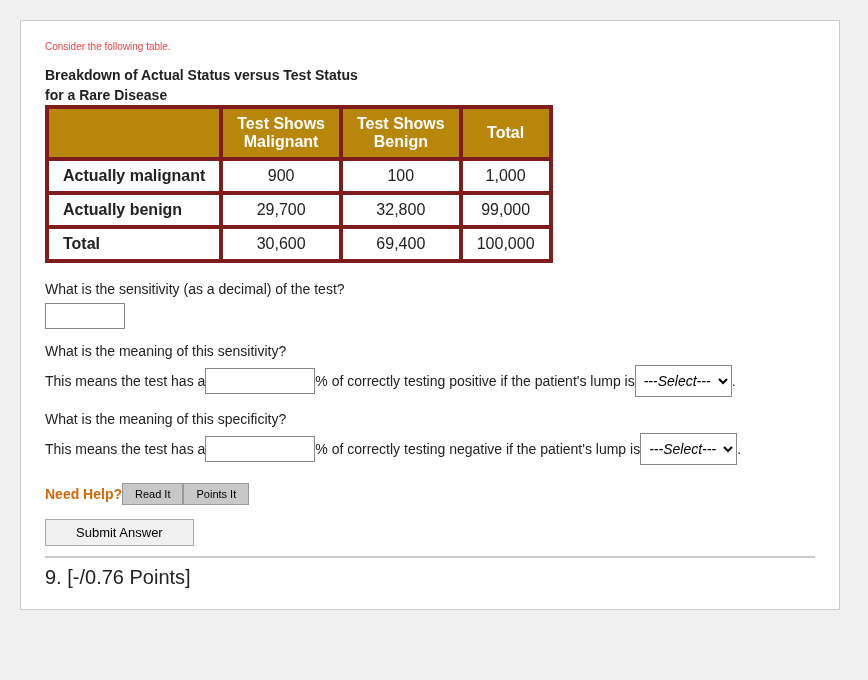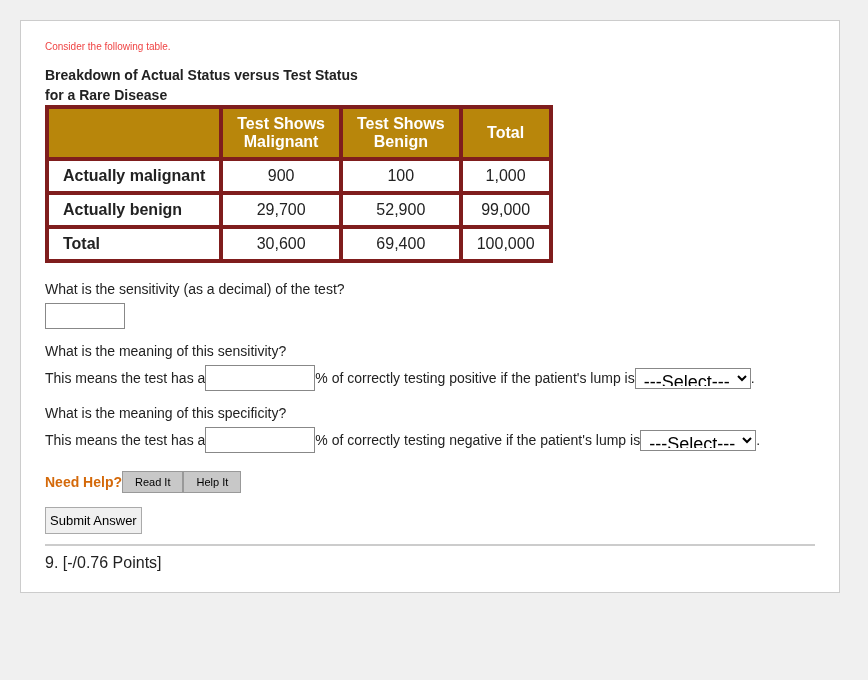--- a/index.html
+++ b/index.html
@@ -73,26 +73,27 @@
       border: 1px solid #888;
       padding: 2px 6px;
       font-size: 14px;
       display: inline-block;
     }
     .inline-text {
       font-size: 14px;
       color: #222;
     }
     .select-dropdown {
-      font-size: 18px;
-      height: 21px;
+      font-size: 14px;
+      height: 32px;
       border: 1px solid #888;
       background: #fff;
       padding: 2px 4px;
       display: inline-block;
+      font-style: italic;
     }
     .meaning-line {
       display: flex;
       align-items: center;
       flex-wrap: wrap;
       gap: 0;
       margin-bottom: 4px;
     }
     .need-help-row {
       display: flex;
@@ -110,36 +111,36 @@
       background: #c8c8c8;
       border: 1px solid #999;
       padding: 4px 12px;
       font-size: 11px;
       cursor: pointer;
       font-weight: normal;
     }
     .submit-btn {
       background: #f0f0f0;
       border: 1px solid #aaa;
-      padding: 5px 4px;
+      padding: 5px 30px;
       font-size: 13px;
       cursor: pointer;
     }
     .bottom-bar {
       border-top: 2px solid #ccc;
       margin-top: 10px;
       padding-top: 8px;
       font-size: 14px;
       color: #333;
       display: flex;
       align-items: center;
       gap: 10px;
     }
     .question-number {
-      font-size: 16px;
+      font-size: 20px;
       color: #222;
     }
   </style>
 </head>
 <body>
 
 <div class="container">
 
   <div class="intro-text">Consider the following table.</div>
 
@@ -159,21 +160,21 @@
     <tbody>
       <tr>
         <td class="row-label">Actually malignant</td>
         <td>900</td>
         <td>100</td>
         <td>1,000</td>
       </tr>
       <tr>
         <td class="row-label">Actually benign</td>
         <td>29,700</td>
-        <td>52,900</td>
+        <td>32,800</td>
         <td>99,000</td>
       </tr>
       <tr>
         <td class="row-label">Total</td>
         <td>30,600</td>
         <td>69,400</td>
         <td>100,000</td>
       </tr>
     </tbody>
   </table>
@@ -210,21 +211,21 @@
         <option>malignant</option>
         <option>benign</option>
       </select>
       <span class="inline-text">.</span>
     </div>
   </div>
 
   <div class="need-help-row">
     <span class="need-help-label">Need Help?</span>
     <button class="help-btn">Read It</button>
-    <button class="help-btn">Help It</button>
+    <button class="help-btn">Points It</button>
   </div>
 
   <div>
     <button class="submit-btn">Submit Answer</button>
   </div>
 
   <div class="bottom-bar">
     <span class="question-number">
       <span>9.</span>
       <span>[-/0.76 Points]</span>

